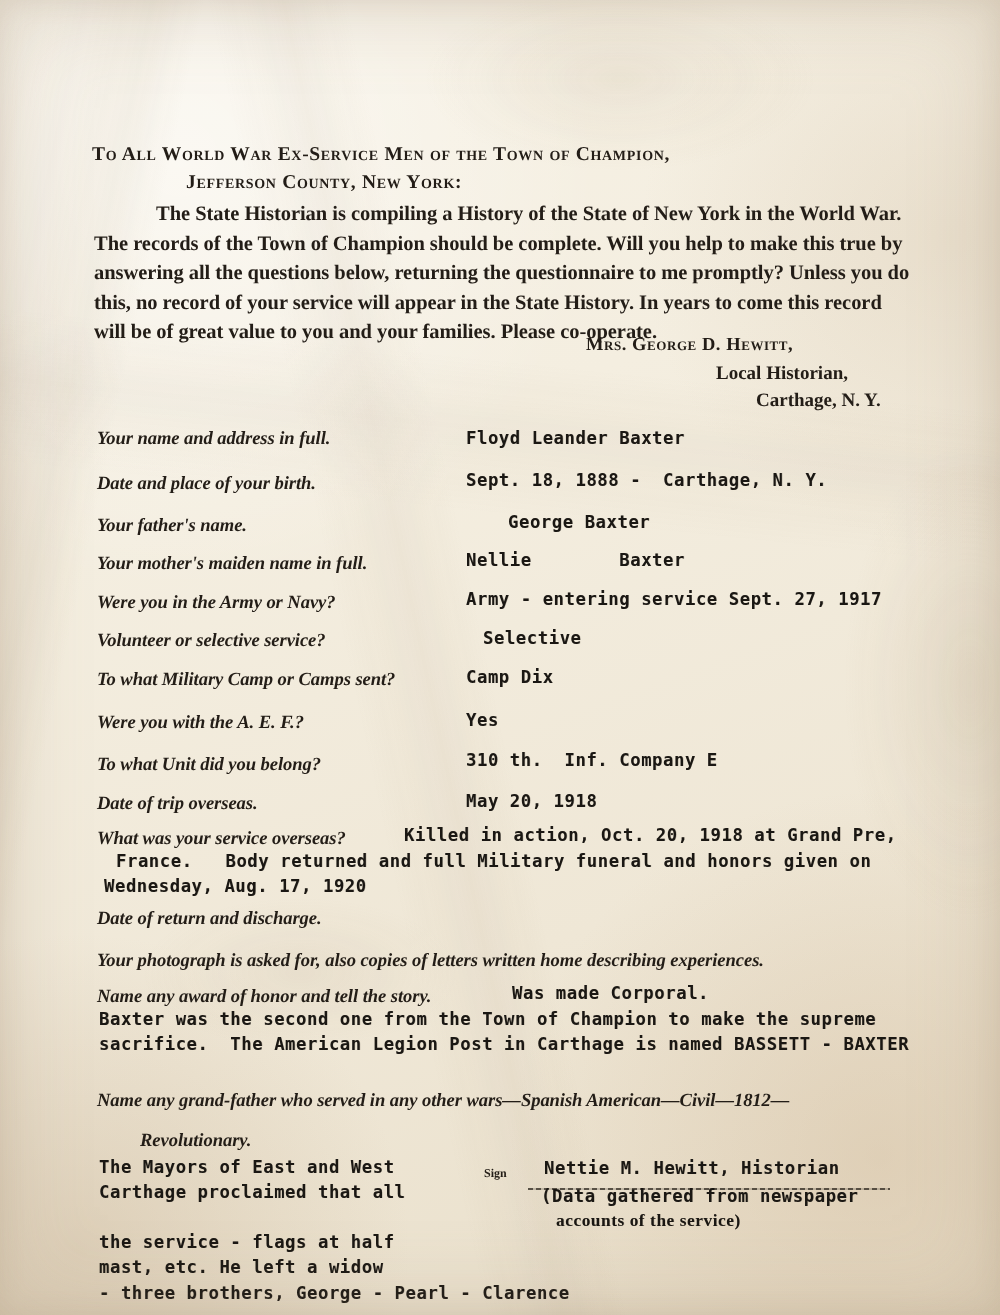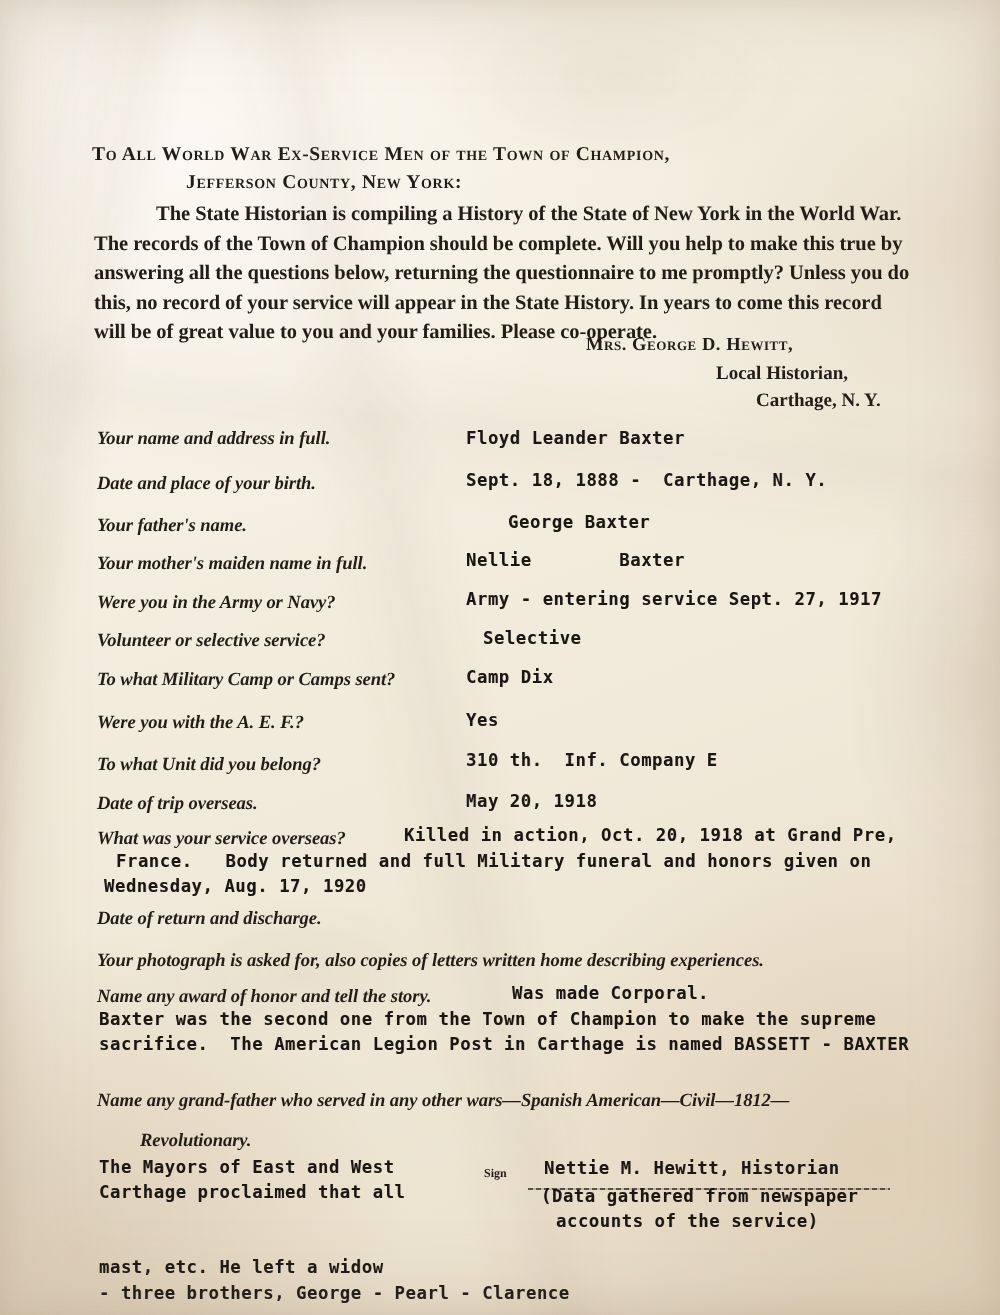--- a/index.html
+++ b/index.html
@@ -156,25 +156,26 @@
   <div class="abs printed q-label" style="left:97px; top:986px;">Name any award of honor and tell the story.</div>
   <div class="abs typed" style="left:512px; top:983px;">Was made Corporal.</div>
   <div class="abs typed" style="left:99px; top:1009px;">Baxter was the second one from the Town of Champion to make the supreme</div>
   <div class="abs typed" style="left:99px; top:1034px;">sacrifice.  The American Legion Post in Carthage is named BASSETT - BAXTER</div>
 
   <div class="abs printed q-label" style="left:97px; top:1090px;">Name any grand-father who served in any other wars—Spanish American—Civil—1812—</div>
   <div class="abs printed q-label" style="left:140px; top:1130px;">Revolutionary.</div>
 
   <div class="abs typed" style="left:99px; top:1157px;">The Mayors of East and West</div>
   <div class="abs typed" style="left:99px; top:1182px;">Carthage proclaimed that all</div>
+  <div class="abs typed" style="left:99px; top:1232px;">the service - flags at half</div>
   <div class="abs typed" style="left:99px; top:1257px;">mast, etc. He left a widow</div>
 
   <div class="abs printed" style="left:484px; top:1166px; font-size:12px; font-weight:700;">Sign</div>
   <div class="sign-rule" style="left:528px; top:1188px; width:362px;"></div>
   <div class="abs typed" style="left:544px; top:1158px;">Nettie M. Hewitt, Historian</div>
   <div class="abs typed" style="left:541px; top:1186px;">(Data gathered from newspaper</div>
-  <div class="abs typed" style="left:556px; top:1211px;">accounts of the service)</div>
+  <div class="abs typed" style="left:556px; top:1211px;font-family:Liberation Serif, serif;">accounts of the service)</div>
 
   <div class="abs typed" style="left:99px; top:1283px;">- three brothers, George - Pearl - Clarence</div>
 
   <div class="grain"></div>
   <div class="vignette"></div>
 </div>
 
 </body></html>

